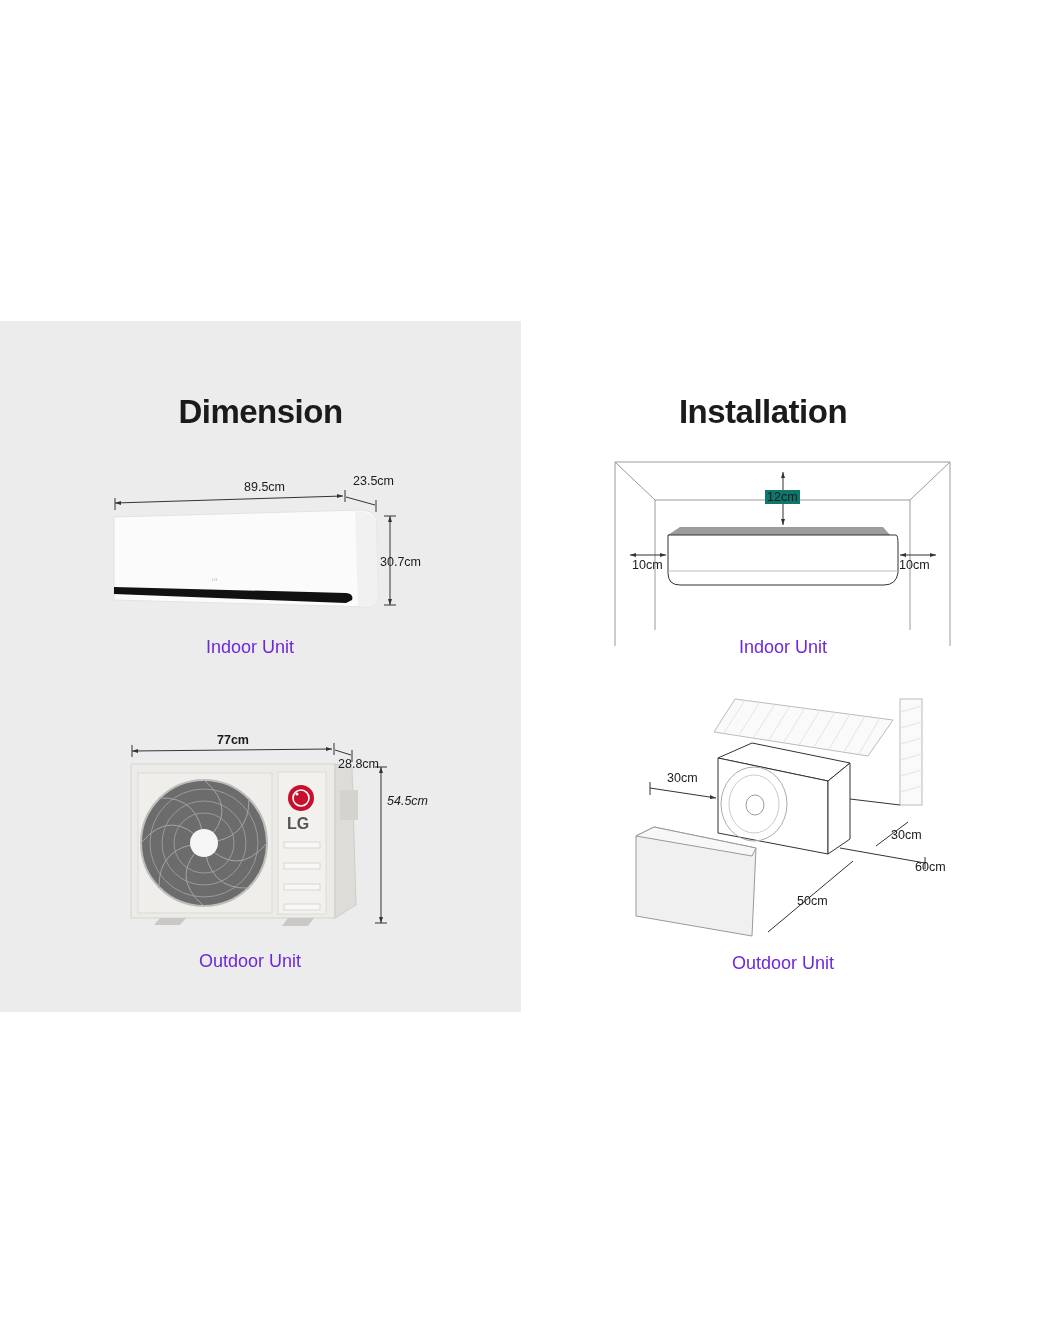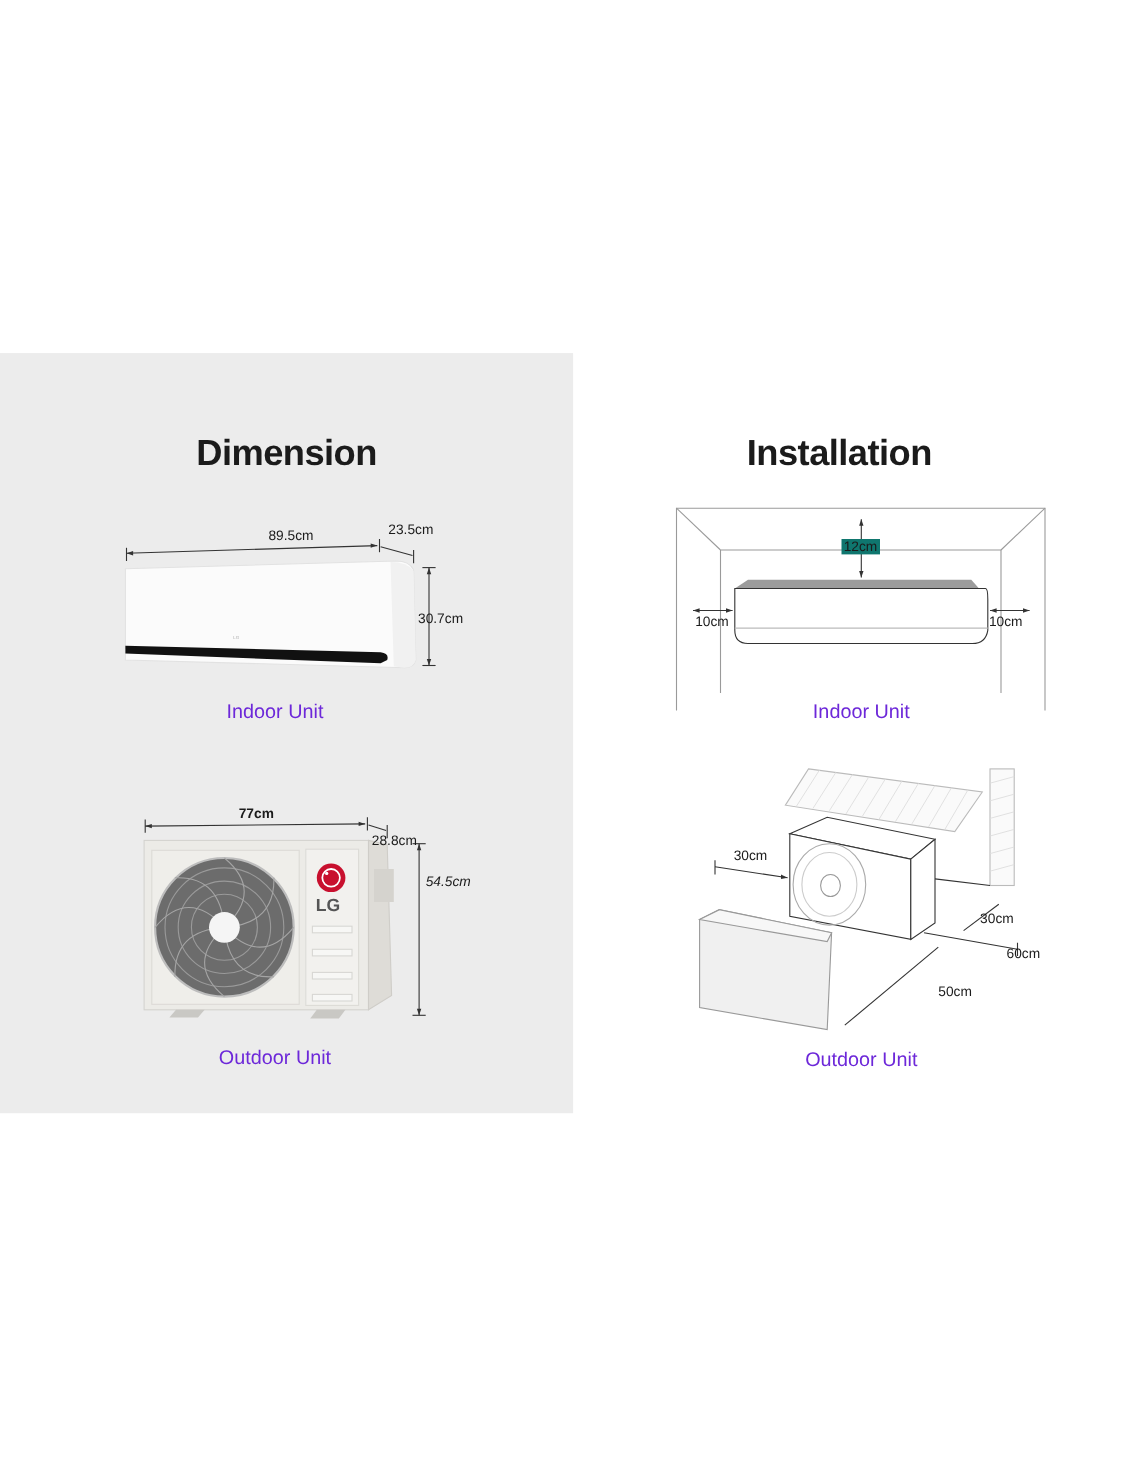--- a/index.html
+++ b/index.html
@@ -176,14 +176,14 @@
   <line x1="650" y1="782" x2="650" y2="795" stroke="#333"></line>
   <polygon points="716,798 710,795 710,799" fill="#333"></polygon>
   <line x1="876" y1="846" x2="908" y2="822" stroke="#333"></line>
   <line x1="840" y1="848" x2="925" y2="863" stroke="#333"></line>
   <line x1="925" y1="857" x2="925" y2="869" stroke="#333"></line>
   <line x1="768" y1="932" x2="853" y2="861" stroke="#333"></line>
 </svg>
 <div class="dim" style="left:667px;top:771px;">30cm</div>
 <div class="dim" style="left:891px;top:828px;">30cm</div>
 <div class="dim" style="left:869px;top:860px;margin-left:46px;">60cm</div>
-<div class="dim" style="left:853px;top:894px;">50cm</div>
+<div class="dim" style="left:797px;top:894px;">50cm</div>
 <div class="caption" style="left:683px;width:200px;top:953px;">Outdoor Unit</div>
 
 </body></html>

